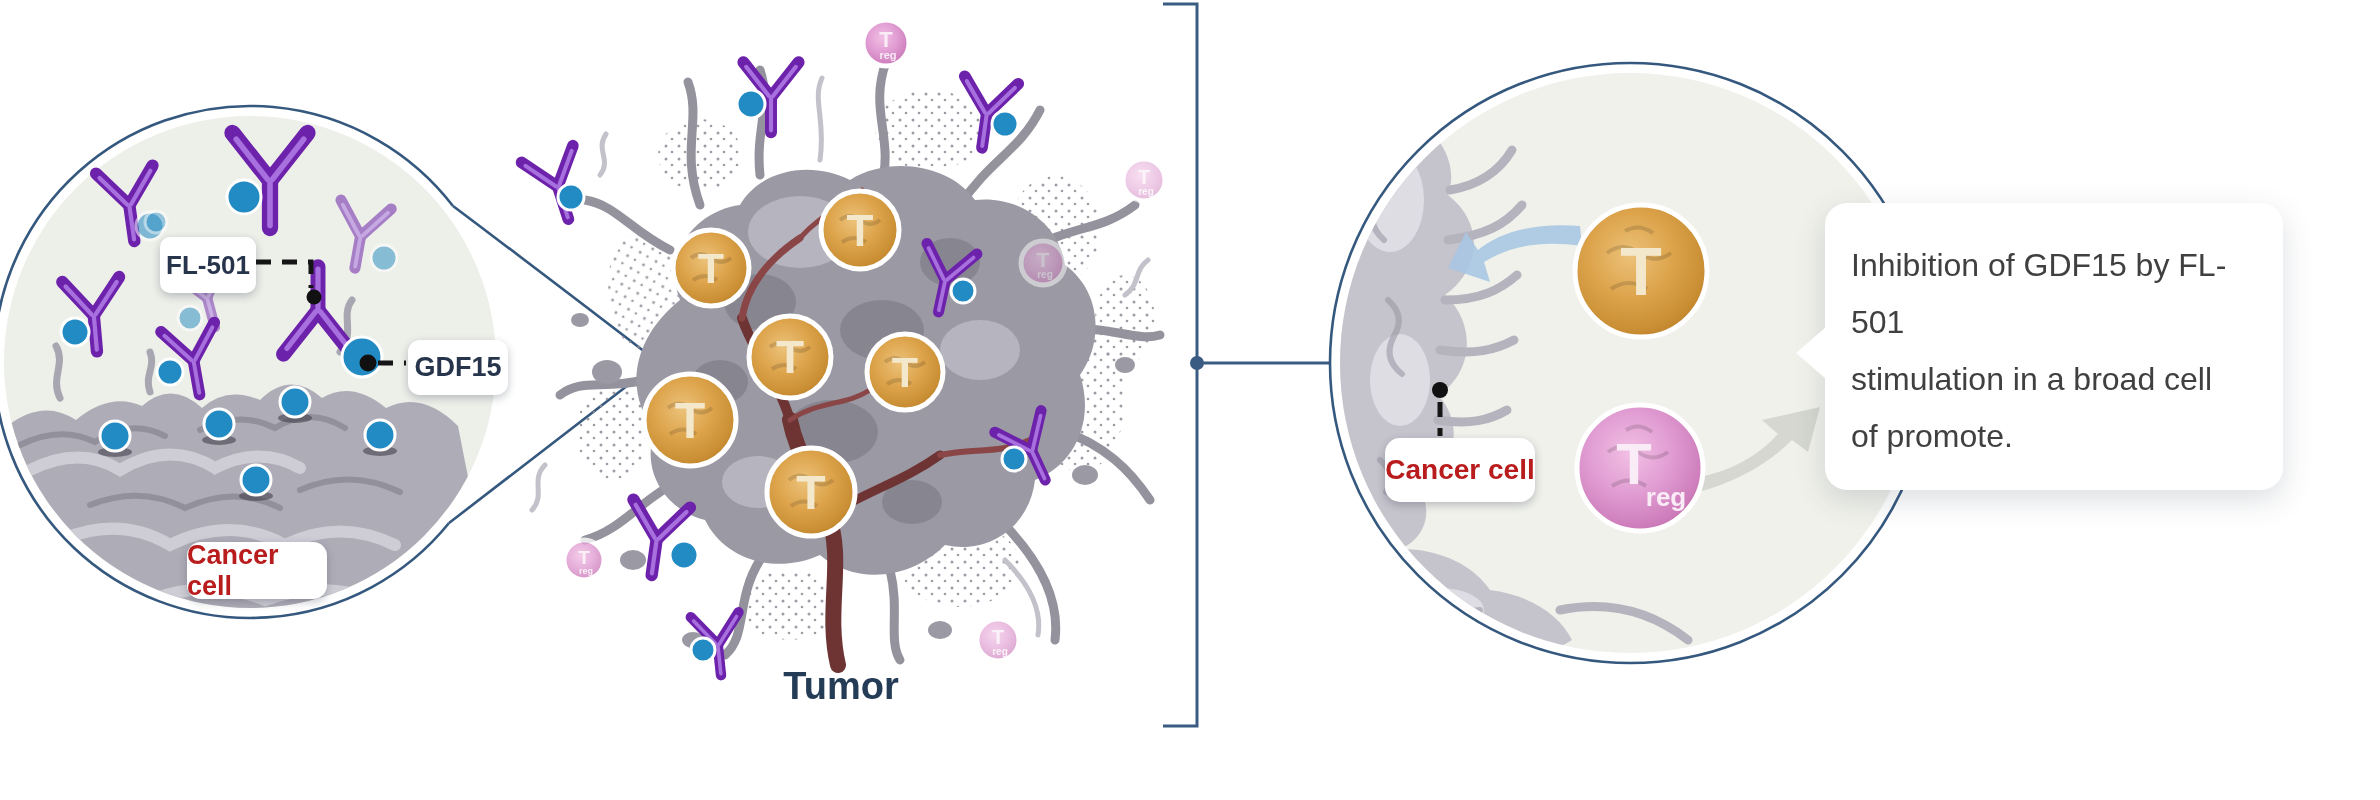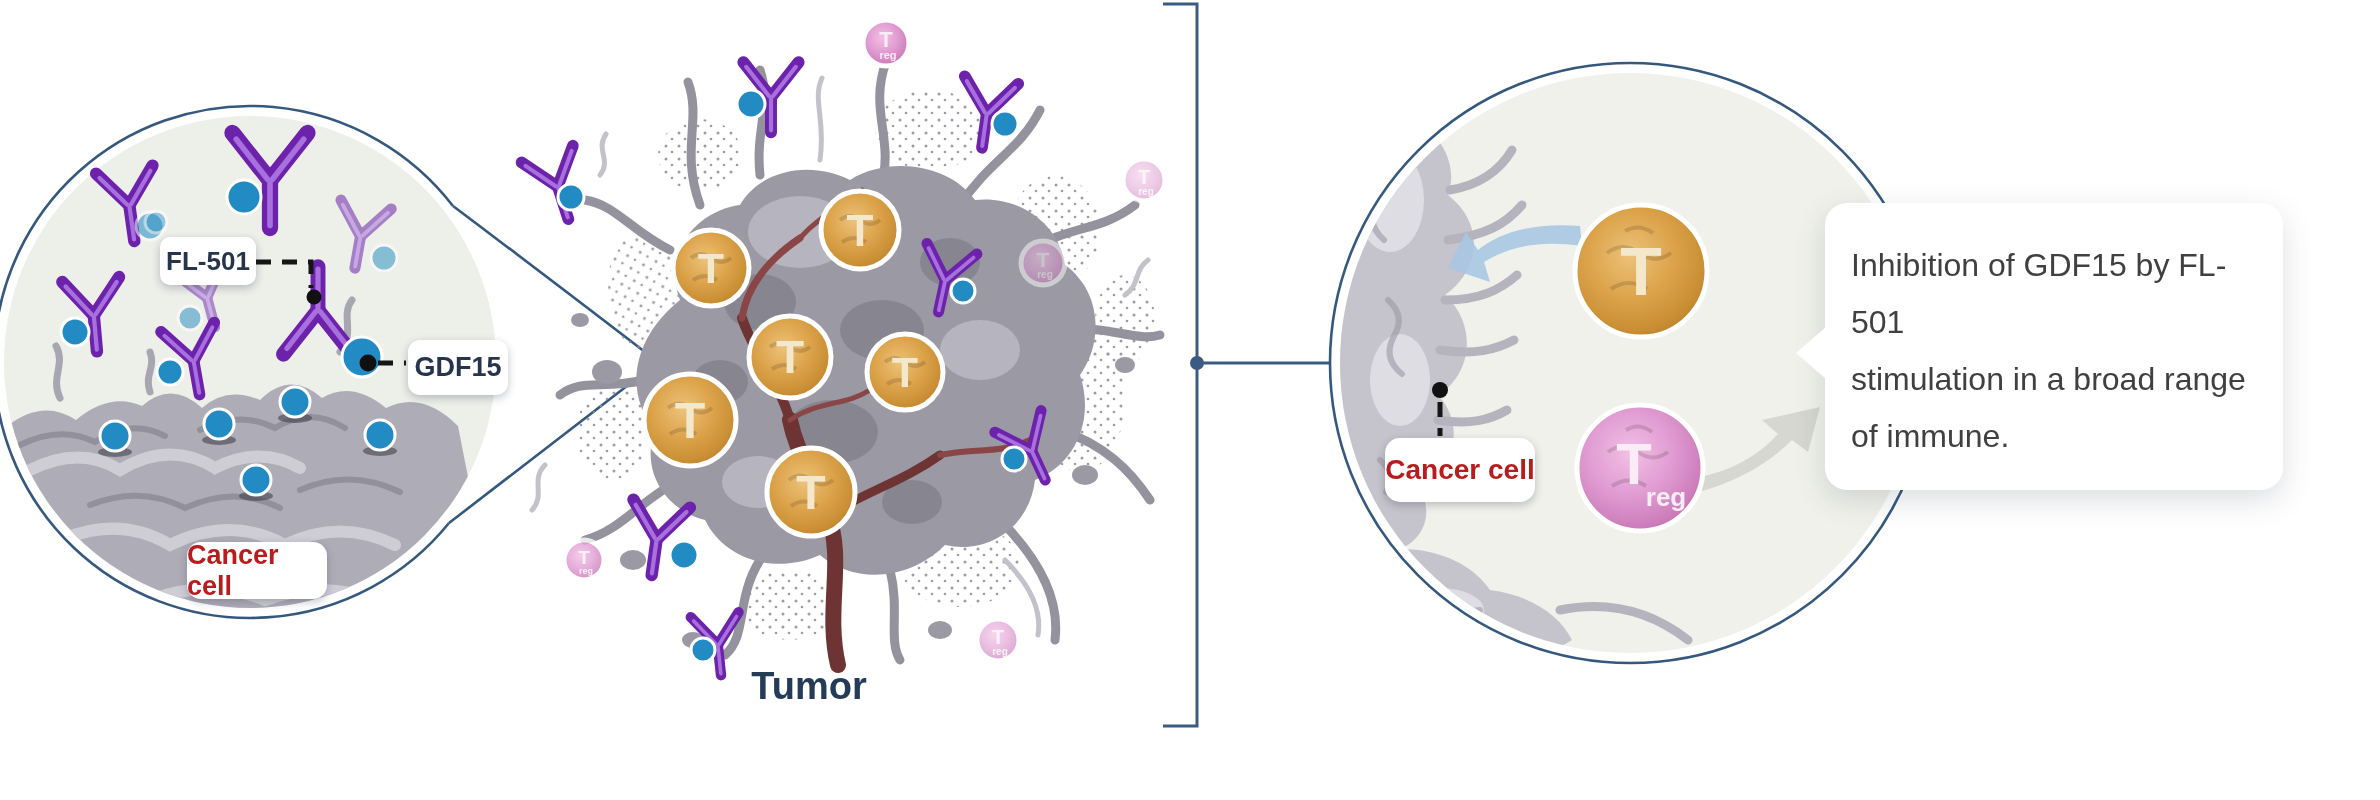--- a/index.html
+++ b/index.html
@@ -6,26 +6,26 @@
   .stage{position:relative;width:2380px;height:800px;background:#fff;overflow:hidden;
          font-family:"Liberation Sans","DejaVu Sans",sans-serif;}
   .stage svg{position:absolute;left:0;top:0;}
 
   
   .lbl{position:absolute;background:#fff;border-radius:12px;
        box-shadow:0 3px 9px rgba(40,50,70,.28);
        display:flex;align-items:center;justify-content:center;
        font-weight:bold;color:#26344c;}
   .lbl.blue{color:#b91c1c;}
-  #fl501{left:160px;top:237px;width:96px;height:48px;font-size:26px;border-radius:10px;}
+  #fl501{left:160px;top:237px;width:96px;height:56px;font-size:26px;border-radius:10px;}
   #gdf15{left:408px;top:340px;width:100px;height:55px;font-size:27px;text-align:center;}
   #cc-left{left:187px;top:542px;width:140px;height:57px;font-size:27px;border-radius:14px;}
   #cc-right{left:1385px;top:438px;width:150px;height:64px;font-size:28px;border-radius:15px;}
 
-  #tumor-label{position:absolute;left:724px;top:665px;width:170px;text-align:center;
+  #tumor-label{position:absolute;left:756px;top:665px;width:170px;text-align:center;
                font-size:38px;font-weight:bold;color:#253c57;}
 
   
   .callout{position:absolute;left:1825px;top:203px;width:458px;height:287px;background:#fff;
            border-radius:22px;box-shadow:0 10px 30px rgba(50,60,80,.17);}
   .callout::before{content:"";position:absolute;left:-29px;top:124px;width:0;height:0;
            border:26px solid transparent;border-left:0;border-right:30px solid #fff;}
   .callout .txt{padding:34px 14px 0 26px;font-size:32px;line-height:57px;color:#404040;}
 
   
@@ -406,17 +406,17 @@
 
   <div class="lbl" id="fl501">FL-501</div>
   <div class="lbl" id="gdf15">GDF15</div>
   <div class="lbl blue" id="cc-left">Cancer cell</div>
   <div class="lbl blue" id="cc-right">Cancer cell</div>
   <div id="tumor-label">Tumor</div>
 
   <div class="callout">
     <div class="txt">
       <div>Inhibition of GDF15 by FL-501</div>
-      <div>stimulation in a broad range</div>
-      <div>of immune.</div>
+      <div>stimulation in a broad cell</div>
+      <div>of promote.</div>
     </div>
   </div>
 </div>
 
 </body></html>

